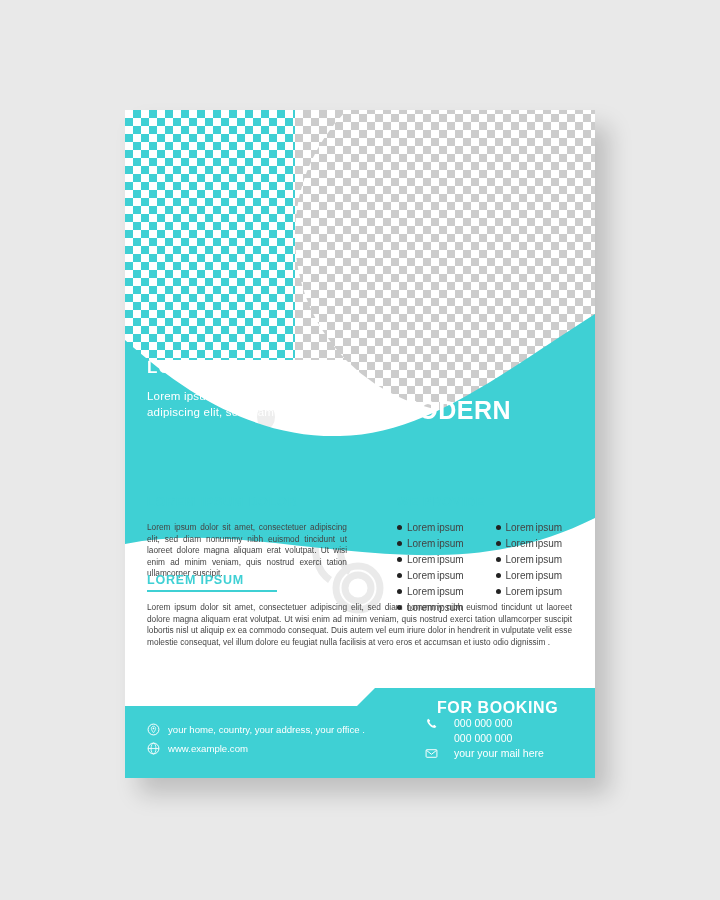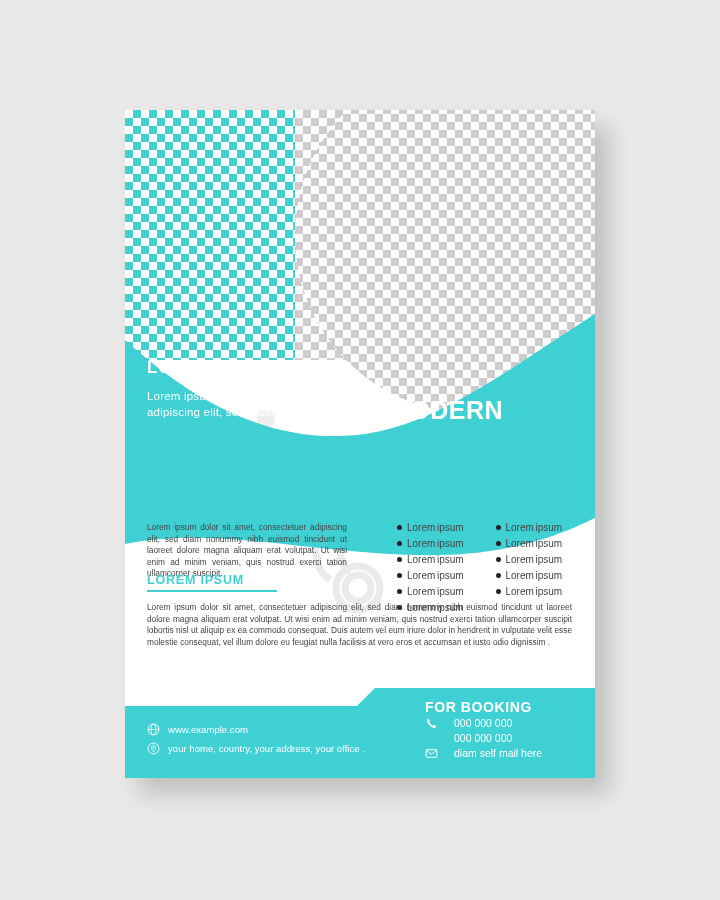--- a/index.html
+++ b/index.html
@@ -108,21 +108,21 @@
   }
   .hl-left .t2 {
     font-size: 11.5px;
     line-height: 16px;
     letter-spacing: .2px;
   }
 
   
   .hl-right {
     position: absolute;
-    left: 264px;
+    left: 272px;
     top: 285px;
     width: 200px;
     color: #ffffff;
     font-size: 25px;
     font-weight: bold;
     letter-spacing: .5px;
     line-height: 31px;
   }
   .hl-right .l2 { margin-left: 22px; }
 
@@ -193,24 +193,24 @@
     line-height: 19px;
   }
   .f-row { display: flex; align-items: center; }
   .f-ico {
     width: 13px; height: 13px;
     margin-right: 8px;
     flex: 0 0 auto;
   }
   .booking-title {
     position: absolute;
-    left: 300px;
+    left: 312px;
     top: 589px;
     color: #fff;
-    font-size: 14px;
+    font-size: 16px;
     font-weight: bold;
     letter-spacing: .6px;
   }
   .booking-lines {
     position: absolute;
     left: 300px;
     top: 606px;
     color: #fff;
     font-size: 10.5px;
     line-height: 15px;
@@ -332,50 +332,50 @@
     <div class="body-text" style="left:22px; top:492px; width:425px;">Lorem ipsum dolor sit amet, consectetuer adipiscing elit, sed diam nonummy nibh euismod tincidunt ut laoreet dolore magna aliquam erat volutpat. Ut wisi enim ad minim veniam, quis nostrud exerci tation ullamcorper suscipit lobortis nisl ut aliquip ex ea commodo consequat. Duis autem vel eum iriure dolor in hendrerit in vulputate velit esse molestie consequat, vel illum dolore eu feugiat nulla facilisis at vero eros et accumsan et iusto odio dignissim .</div>
 
     <svg class="footer-wrap" viewBox="0 0 470 90" preserveAspectRatio="none">
       <path d="M0,18 L232,18 L250,0 L470,0 L470,90 L0,90 Z" fill="#3fd0d4"></path>
     </svg>
 
     <div class="footer-left">
       <div class="f-row">
         <svg class="f-ico" viewBox="0 0 24 24">
           <circle cx="12" cy="12" r="10" fill="none" stroke="#fff" stroke-width="1.8"></circle>
+          <path d="M12 6 C9.5 6 8 8 8 10 C8 13 12 18 12 18 C12 18 16 13 16 10 C16 8 14.5 6 12 6 Z" fill="none" stroke="#fff" stroke-width="1.4"></path>
+          <circle cx="12" cy="10" r="1.6" fill="#fff"></circle>
+        </svg>
+        <span>your home, country, your address, your office .</span>
+      </div>
+      <div class="f-row">
+        <svg class="f-ico" viewBox="0 0 24 24">
+          <circle cx="12" cy="12" r="10" fill="none" stroke="#fff" stroke-width="1.8"></circle>
           <ellipse cx="12" cy="12" rx="4.5" ry="10" fill="none" stroke="#fff" stroke-width="1.5"></ellipse>
           <line x1="2" y1="12" x2="22" y2="12" stroke="#fff" stroke-width="1.5"></line>
         </svg>
         <span>www.example.com</span>
-      </div>
-      <div class="f-row">
-        <svg class="f-ico" viewBox="0 0 24 24">
-          <circle cx="12" cy="12" r="10" fill="none" stroke="#fff" stroke-width="1.8"></circle>
-          <path d="M12 6 C9.5 6 8 8 8 10 C8 13 12 18 12 18 C12 18 16 13 16 10 C16 8 14.5 6 12 6 Z" fill="none" stroke="#fff" stroke-width="1.4"></path>
-          <circle cx="12" cy="10" r="1.6" fill="#fff"></circle>
-        </svg>
-        <span>your home, country, your address, your office .</span>
       </div>
     </div>
 
     <div class="booking-title">FOR BOOKING</div>
     <div class="booking-lines">
       <div class="row">
         <svg class="b-ico" viewBox="0 0 24 24">
           <path d="M6 3 C4.5 4 3.5 6 4 8 C5 13 11 19 16 20 C18 20.5 20 19.5 21 18 L17.5 14.5 L14.5 16 C12 14.5 9.5 12 8 9.5 L9.5 6.5 Z" fill="#fff"></path>
         </svg>
         <span class="txt">000 000 000</span>
       </div>
       <div class="row">
         <span class="b-ico"></span>
         <span class="txt">000 000 000</span>
       </div>
       <div class="row">
         <svg class="b-ico" viewBox="0 0 24 24">
           <rect x="2" y="5" width="20" height="14" rx="1.5" fill="none" stroke="#fff" stroke-width="1.8"></rect>
           <path d="M2.5 6 L12 13.5 L21.5 6" fill="none" stroke="#fff" stroke-width="1.8"></path>
         </svg>
-        <span class="txt">diam self mail here</span>
+        <span class="txt">your your mail here</span>
       </div>
     </div>
 
   </div>
 </div>
 
 </body></html>

